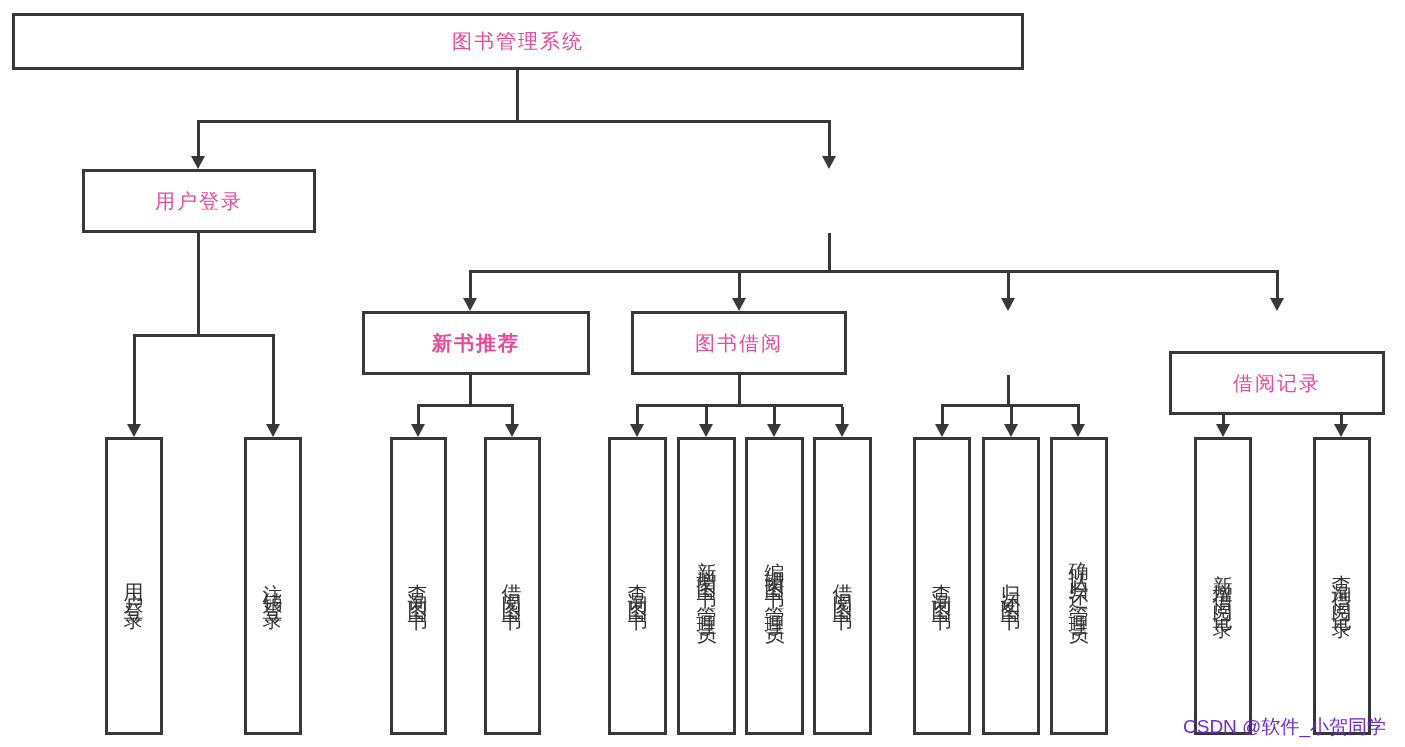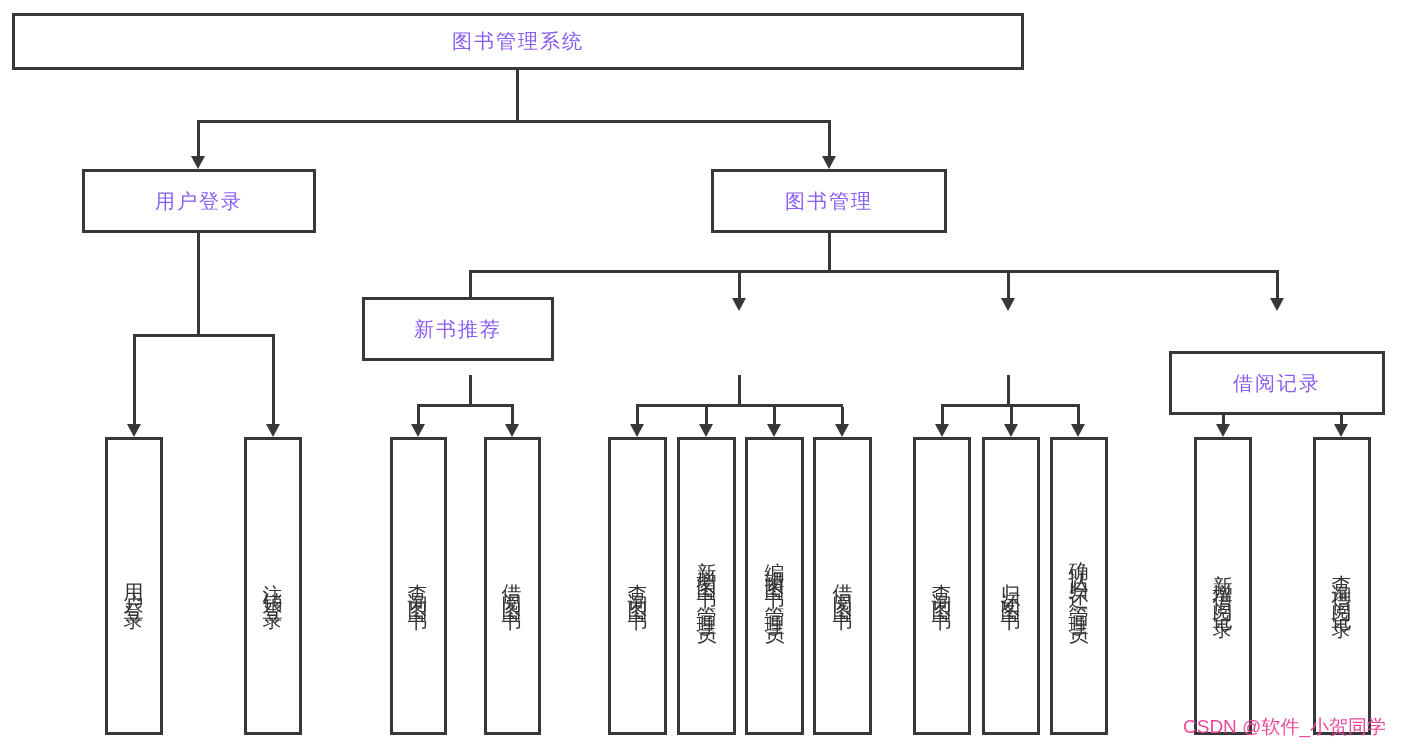--- a/index.html
+++ b/index.html
@@ -14,21 +14,21 @@
     position: absolute; left: 0; top: 0;
     width: 1405px; height: 747px;
     background: #ffffff;
   }
   
   .node {
     position: absolute;
     background: #ffffff;
     border: 3px solid #38383a;
     display: flex; align-items: center; justify-content: center;
-    color: #8b5cf6;
+    color: #ec4899;
     font-size: 20px;
     letter-spacing: 2px;
     white-space: nowrap;
     z-index: 2;
   }
   
   .leaf {
     position: absolute;
     background: #ffffff;
     border: 3px solid #38383a;
@@ -50,37 +50,37 @@
     position: absolute;
     width: 0; height: 0;
     border-left: 7px solid transparent;
     border-right: 7px solid transparent;
     border-top: 13px solid #38383a;
     z-index: 1;
   }
   .watermark {
     position: absolute;
     left: 1183px; top: 714px;
-    color: #ec4899;
+    color: #6d28d9;
     font-size: 19px;
     white-space: nowrap;
     z-index: 5;
   }
 </style>
 </head>
 <body>
 
 <div class="stage">
 
   <div class="node" style="left:12px; top:13px; width:1012px; height:57px;">图书管理系统</div>
 
   <div class="node" style="left:82px; top:169px; width:234px; height:64px;">用户登录</div>
-  <div class="node" style="left:711px; top:169px; width:236px; height:64px;">图书管理</div>
 
-  <div class="node" style="left:362px; top:297px; width:192px; height:64px;">新书推荐</div>
+  <div class="node" style="left:362px; top:311px; width:228px; height:64px;font-weight:bold;">新书推荐</div>
+  <div class="node" style="left:631px; top:311px; width:216px; height:64px;">图书借阅</div>
   <div class="node" style="left:1169px; top:311px; width:216px; height:64px;margin-top:40px;">借阅记录</div>
 
   <div class="leaf" style="left:105px; top:437px; width:58px; height:298px;">用户登录</div>
   <div class="leaf" style="left:244px; top:437px; width:58px; height:298px;">注销登录</div>
 
   <div class="leaf" style="left:390px; top:437px; width:57px; height:298px;">查询图书</div>
   <div class="leaf" style="left:484px; top:437px; width:57px; height:298px;">借阅图书</div>
 
   <div class="leaf" style="left:608px; top:437px; width:59px; height:298px;">查询图书</div>
   <div class="leaf" style="left:677px; top:437px; width:59px; height:298px;">新增图书（管理员）</div>

